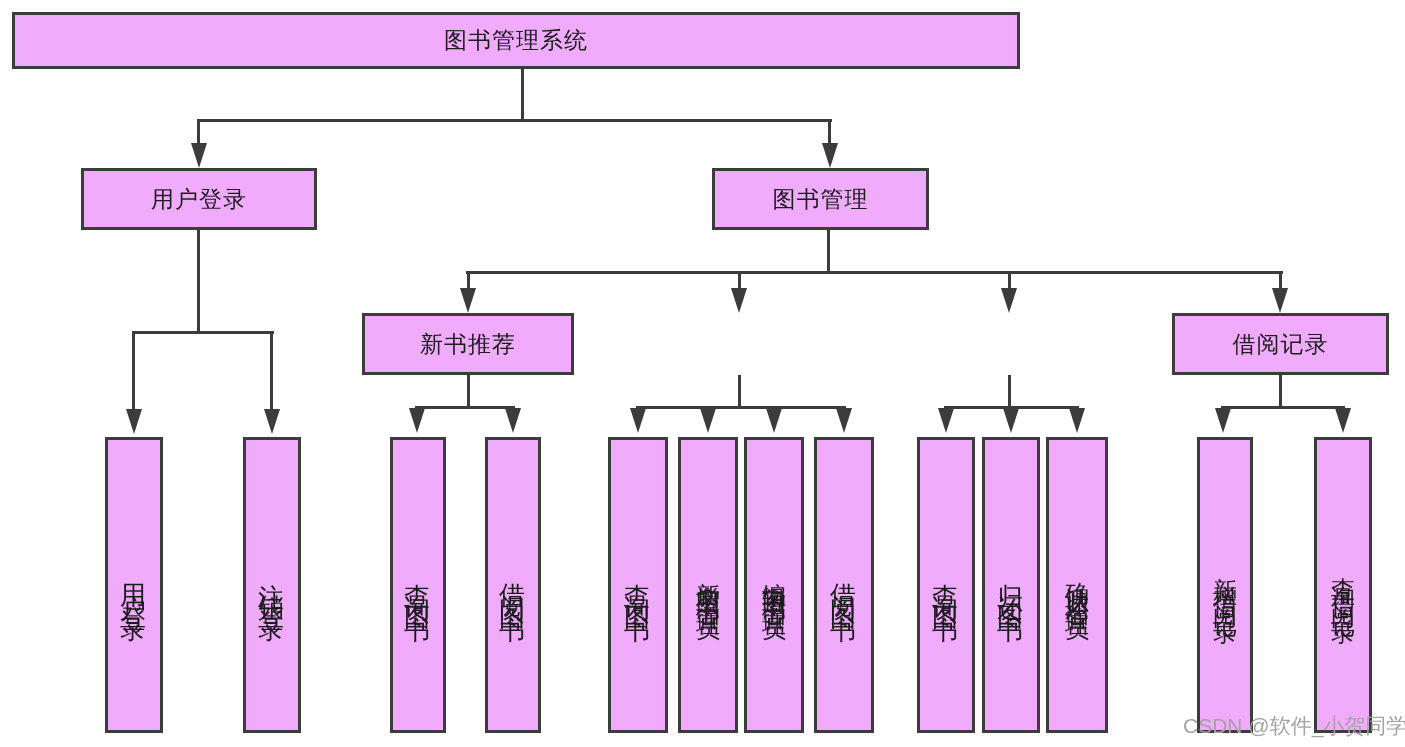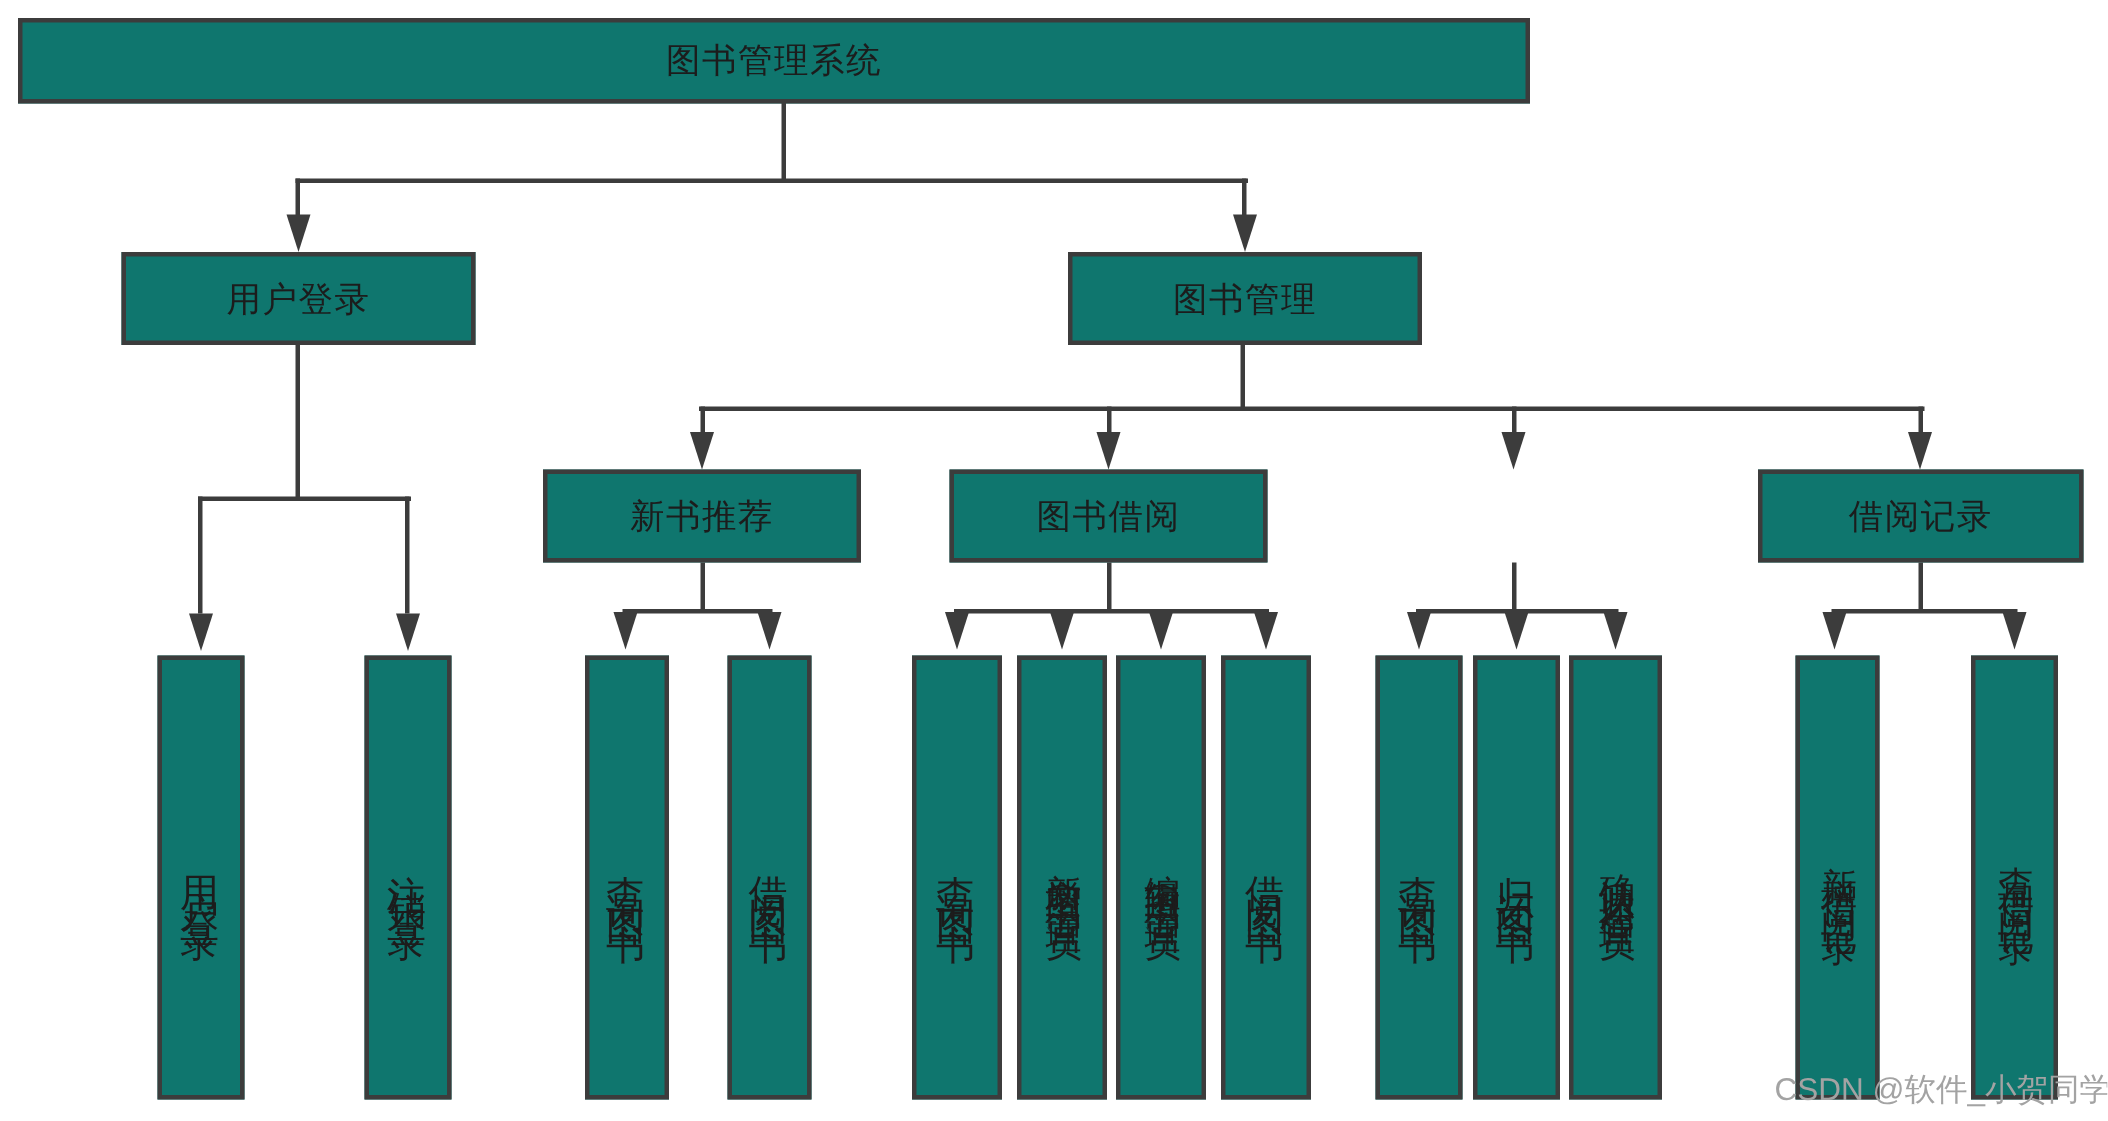--- a/index.html
+++ b/index.html
@@ -13,21 +13,21 @@
     position:relative;
     width:1405px;height:747px;
     background:var(--bg);
     font-family:"Liberation Sans","DejaVu Sans",sans-serif;
     overflow:hidden;
   }
   .node{
     position:absolute;
     box-sizing:border-box;
     border:3px solid var(--line);
-    background:#0f766e;
+    background:#f0abfc;
     display:flex;
     align-items:center;
     justify-content:center;
     color:var(--text);
   }
   .hnode{font-size:23px;letter-spacing:1px;}
   .vnode{
     writing-mode:vertical-rl;
     text-orientation:mixed;
     font-size:26px;
@@ -59,42 +59,41 @@
   <div class="node hnode" style="left:12px;top:12px;width:1008px;height:57px;">图书管理系统</div>
 
   <div class="line" style="left:521px;top:68px;width:3px;height:54px;"></div>
   <div class="line" style="left:197px;top:119px;width:635px;height:3px;"></div>
   <div class="line" style="left:197px;top:119px;width:3px;height:27px;"></div>
   <div class="head" style="left:191px;top:143px;"></div>
   <div class="line" style="left:828px;top:119px;width:3px;height:27px;"></div>
   <div class="head" style="left:822px;top:143px;"></div>
 
   <div class="node hnode" style="left:81px;top:168px;width:236px;height:62px;">用户登录</div>
-  <div class="node hnode" style="left:712px;top:168px;width:236px;height:62px;">图书管理</div>
+  <div class="node hnode" style="left:712px;top:168px;width:217px;height:62px;">图书管理</div>
 
   <div class="line" style="left:197px;top:230px;width:3px;height:103px;"></div>
   <div class="line" style="left:132px;top:331px;width:142px;height:3px;"></div>
   <div class="line" style="left:132px;top:331px;width:3px;height:78px;"></div>
   <div class="head" style="left:126px;top:409px;"></div>
   <div class="line" style="left:270px;top:331px;width:3px;height:78px;"></div>
   <div class="head" style="left:264px;top:409px;"></div>
 
   <div class="line" style="left:827px;top:230px;width:3px;height:43px;"></div>
   <div class="line" style="left:466px;top:271px;width:817px;height:3px;"></div>
   <div class="line" style="left:467px;top:271px;width:3px;height:18px;"></div>
   <div class="head" style="left:460px;top:288px;"></div>
   <div class="line" style="left:738px;top:271px;width:3px;height:18px;"></div>
   <div class="head" style="left:731px;top:288px;"></div>
   <div class="line" style="left:1008px;top:271px;width:3px;height:18px;"></div>
   <div class="head" style="left:1001px;top:288px;"></div>
   <div class="line" style="left:1279px;top:271px;width:3px;height:18px;"></div>
   <div class="head" style="left:1272px;top:288px;"></div>
 
   <div class="node hnode" style="left:362px;top:313px;width:212px;height:62px;">新书推荐</div>
-  <div class="node hnode" style="left:633px;top:313px;width:212px;height:62px;">图书借阅</div>
   <div class="node hnode" style="left:1172px;top:313px;width:217px;height:62px;">借阅记录</div>
 
   <div class="line" style="left:467px;top:375px;width:3px;height:33px;"></div>
   <div class="line" style="left:415px;top:406px;width:100px;height:3px;"></div>
   <div class="head" style="left:409px;top:408px;"></div>
   <div class="head" style="left:505px;top:408px;"></div>
 
   <div class="line" style="left:738px;top:375px;width:3px;height:33px;"></div>
   <div class="line" style="left:636px;top:406px;width:210px;height:3px;"></div>
   <div class="head" style="left:630px;top:408px;"></div>

